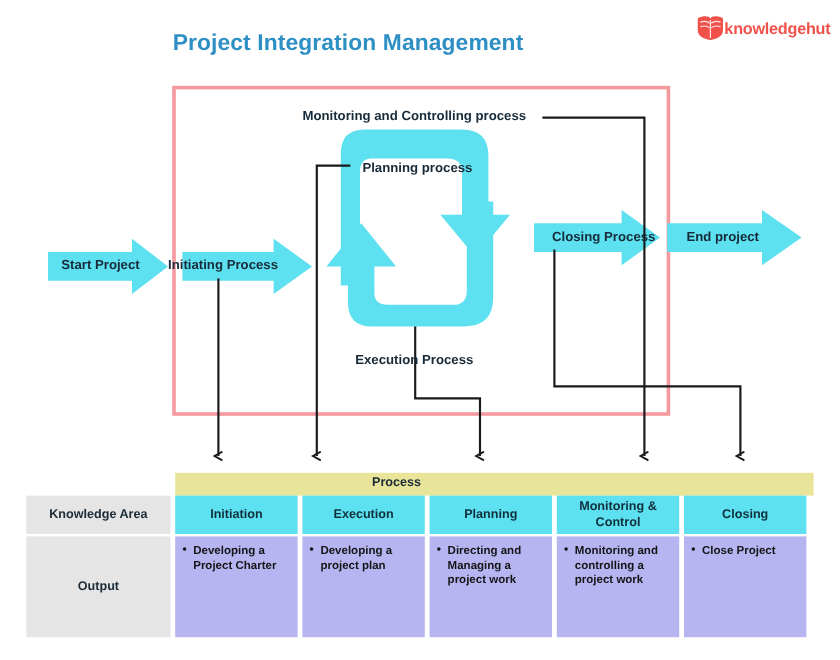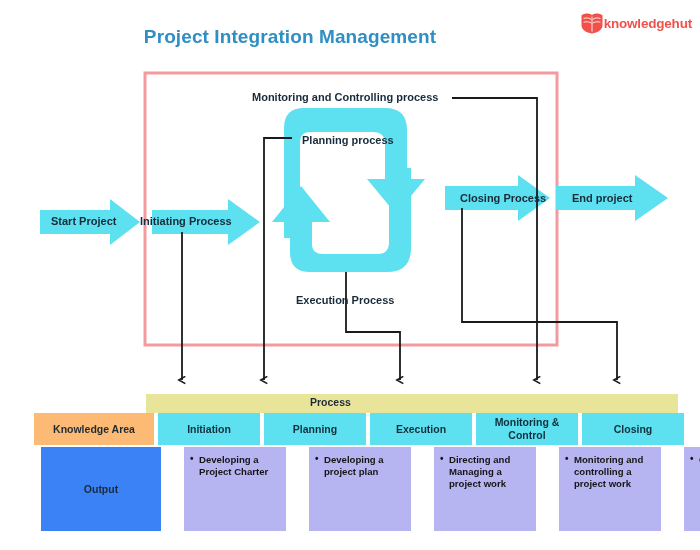--- a/index.html
+++ b/index.html
@@ -98,25 +98,25 @@
     justify-content: center;
     text-align: center;
     font-size: 10.5px;
     font-weight: bold;
     line-height: 1.2;
   }
   .cell.rowlabel { width: 120px; }
   .cell.data { width: 102px; }
 
   #row-header .cell { height: 32px; }
-  #row-header .rowlabel { background: #fdba74; color: #1d2b36; margin-left: 12px; }
+  #row-header .rowlabel { background: #e5e5e5; color: #1d2b36; }
   #row-header .data { background: #5de0ef; color: #11303d; }
 
-  #row-output .cell { height: 84px; margin-left: 19px; }
-  #row-output .rowlabel { background: #3b82f6; color: #1d2b36; }
+  #row-output .cell { height: 84px; }
+  #row-output .rowlabel { background: #e5e5e5; color: #1d2b36; }
   #row-output .data {
     background: #b7b4f2;
     color: #151515;
     align-items: flex-start;
     justify-content: flex-start;
     padding: 7px 4px 4px 6px;
     text-align: left;
   }
   .bullets { margin: 0; padding: 0; list-style: none; }
   .bullets li {
@@ -196,22 +196,22 @@
 </div>
 
 <div id="matrix">
 
   <div id="process-band"></div>
   <div id="process-band-label">Process</div>
 
   <div class="mrow" id="row-header">
     <div class="cell rowlabel">Knowledge Area</div>
     <div class="cell data">Initiation</div>
+    <div class="cell data">Execution</div>
     <div class="cell data">Planning</div>
-    <div class="cell data">Execution</div>
     <div class="cell data">Monitoring &amp; Control</div>
     <div class="cell data">Closing</div>
   </div>
 
   <div class="mrow" id="row-output">
     <div class="cell rowlabel">Output</div>
 
     <div class="cell data center-b">
       <ul class="bullets">
         <li>Developing a Project Charter</li>

